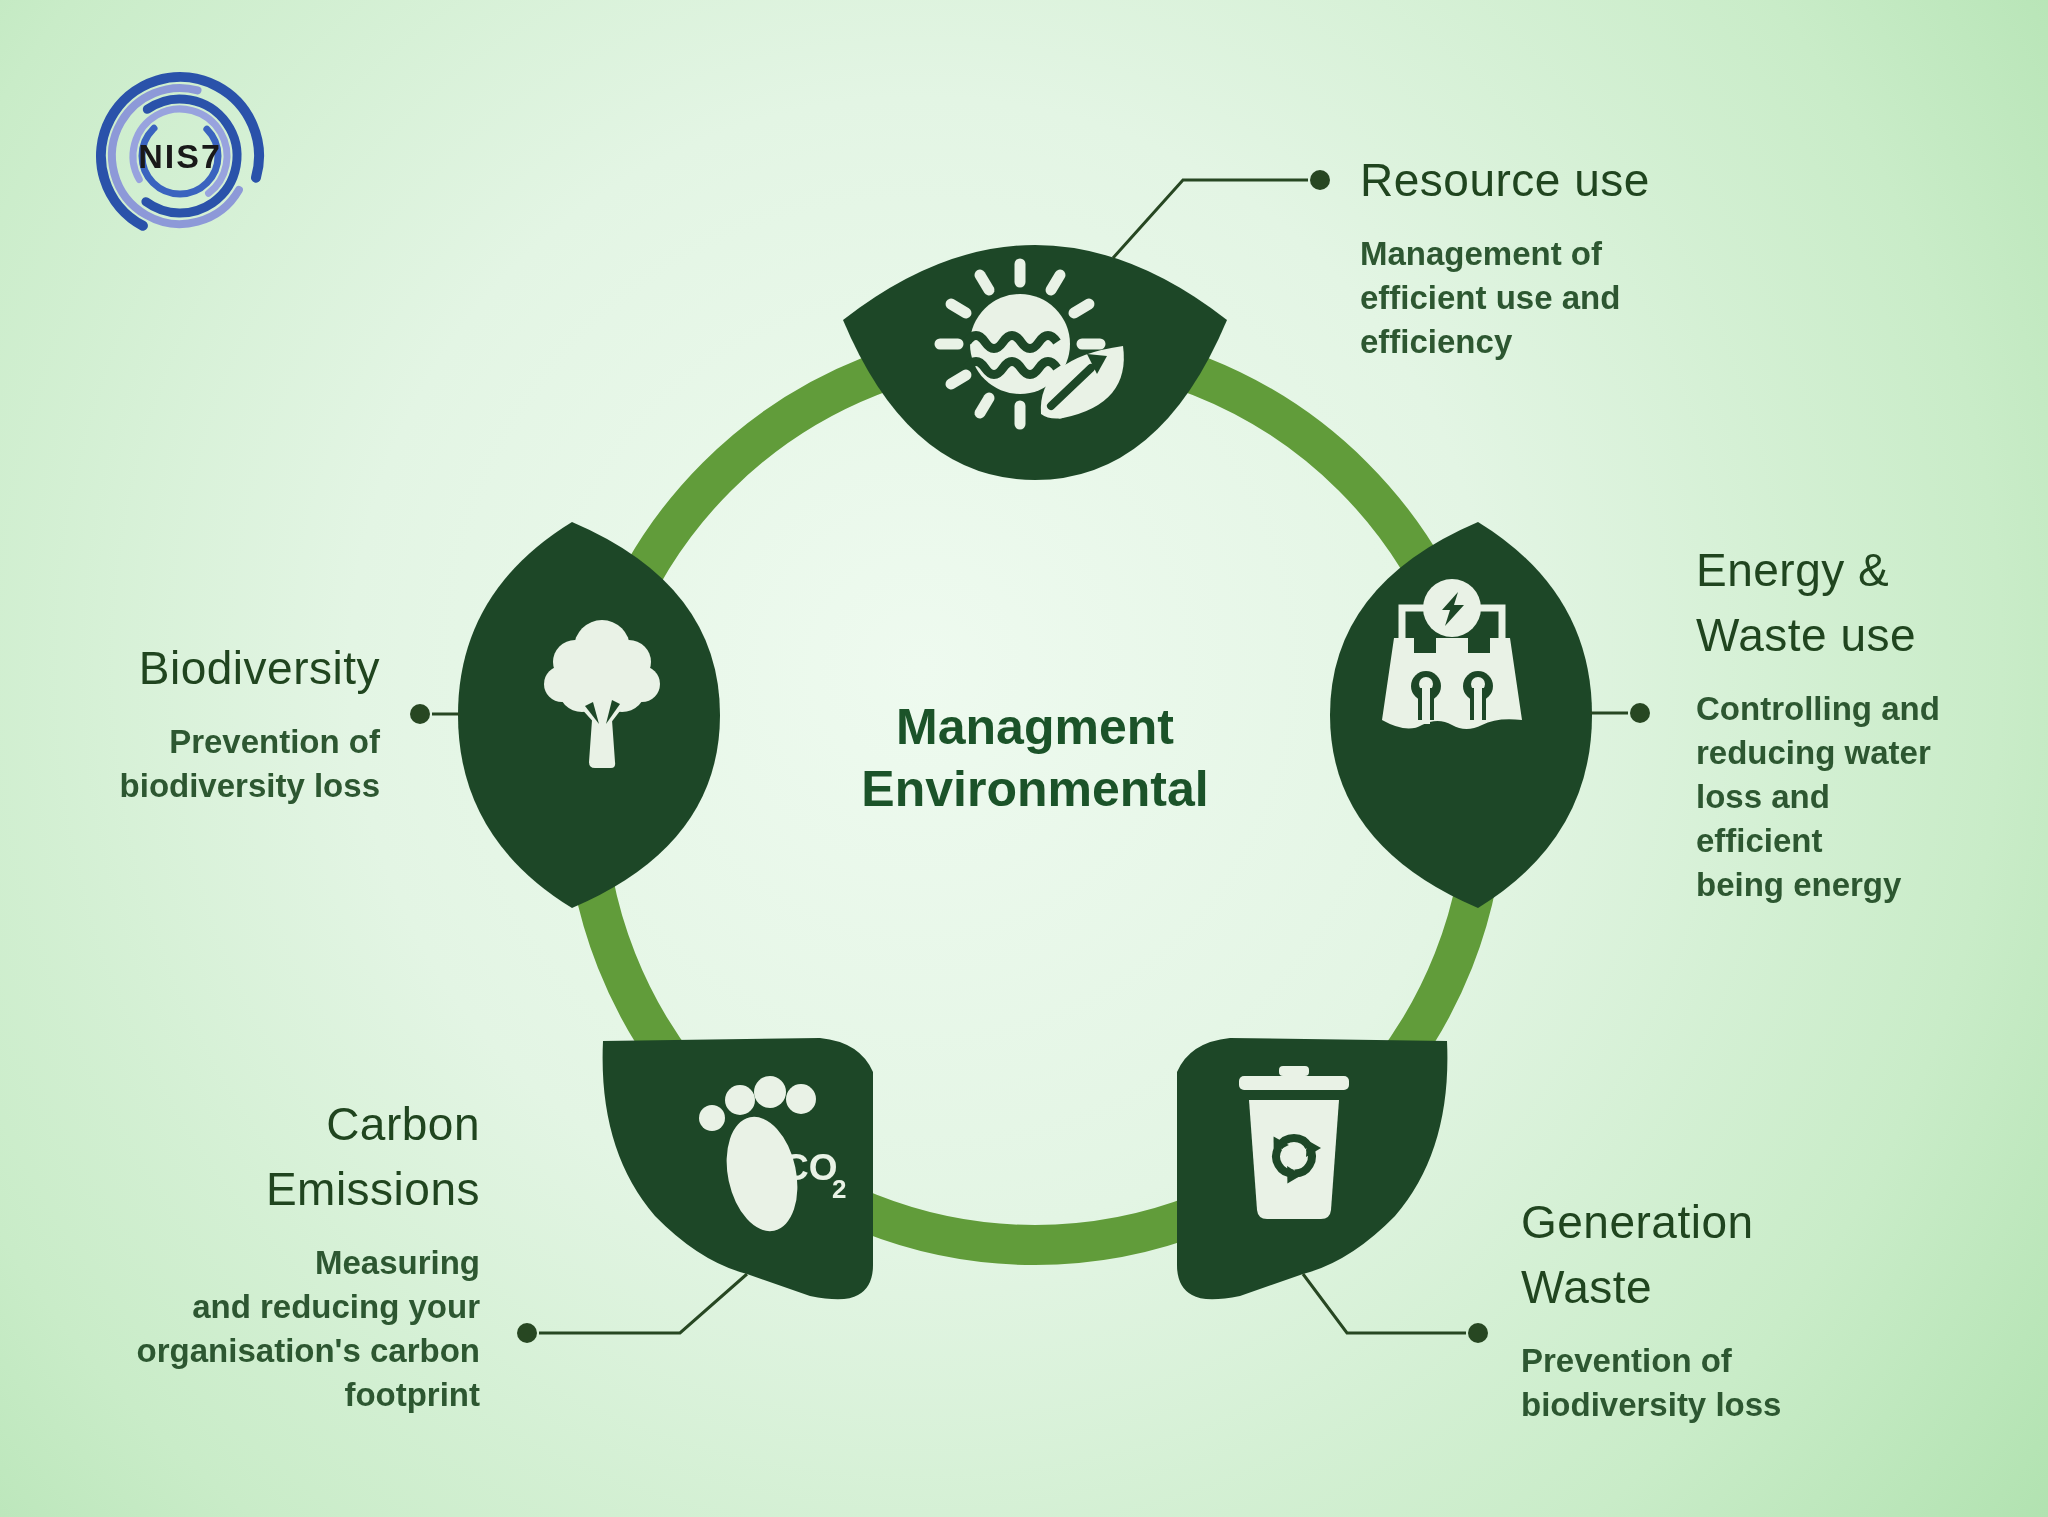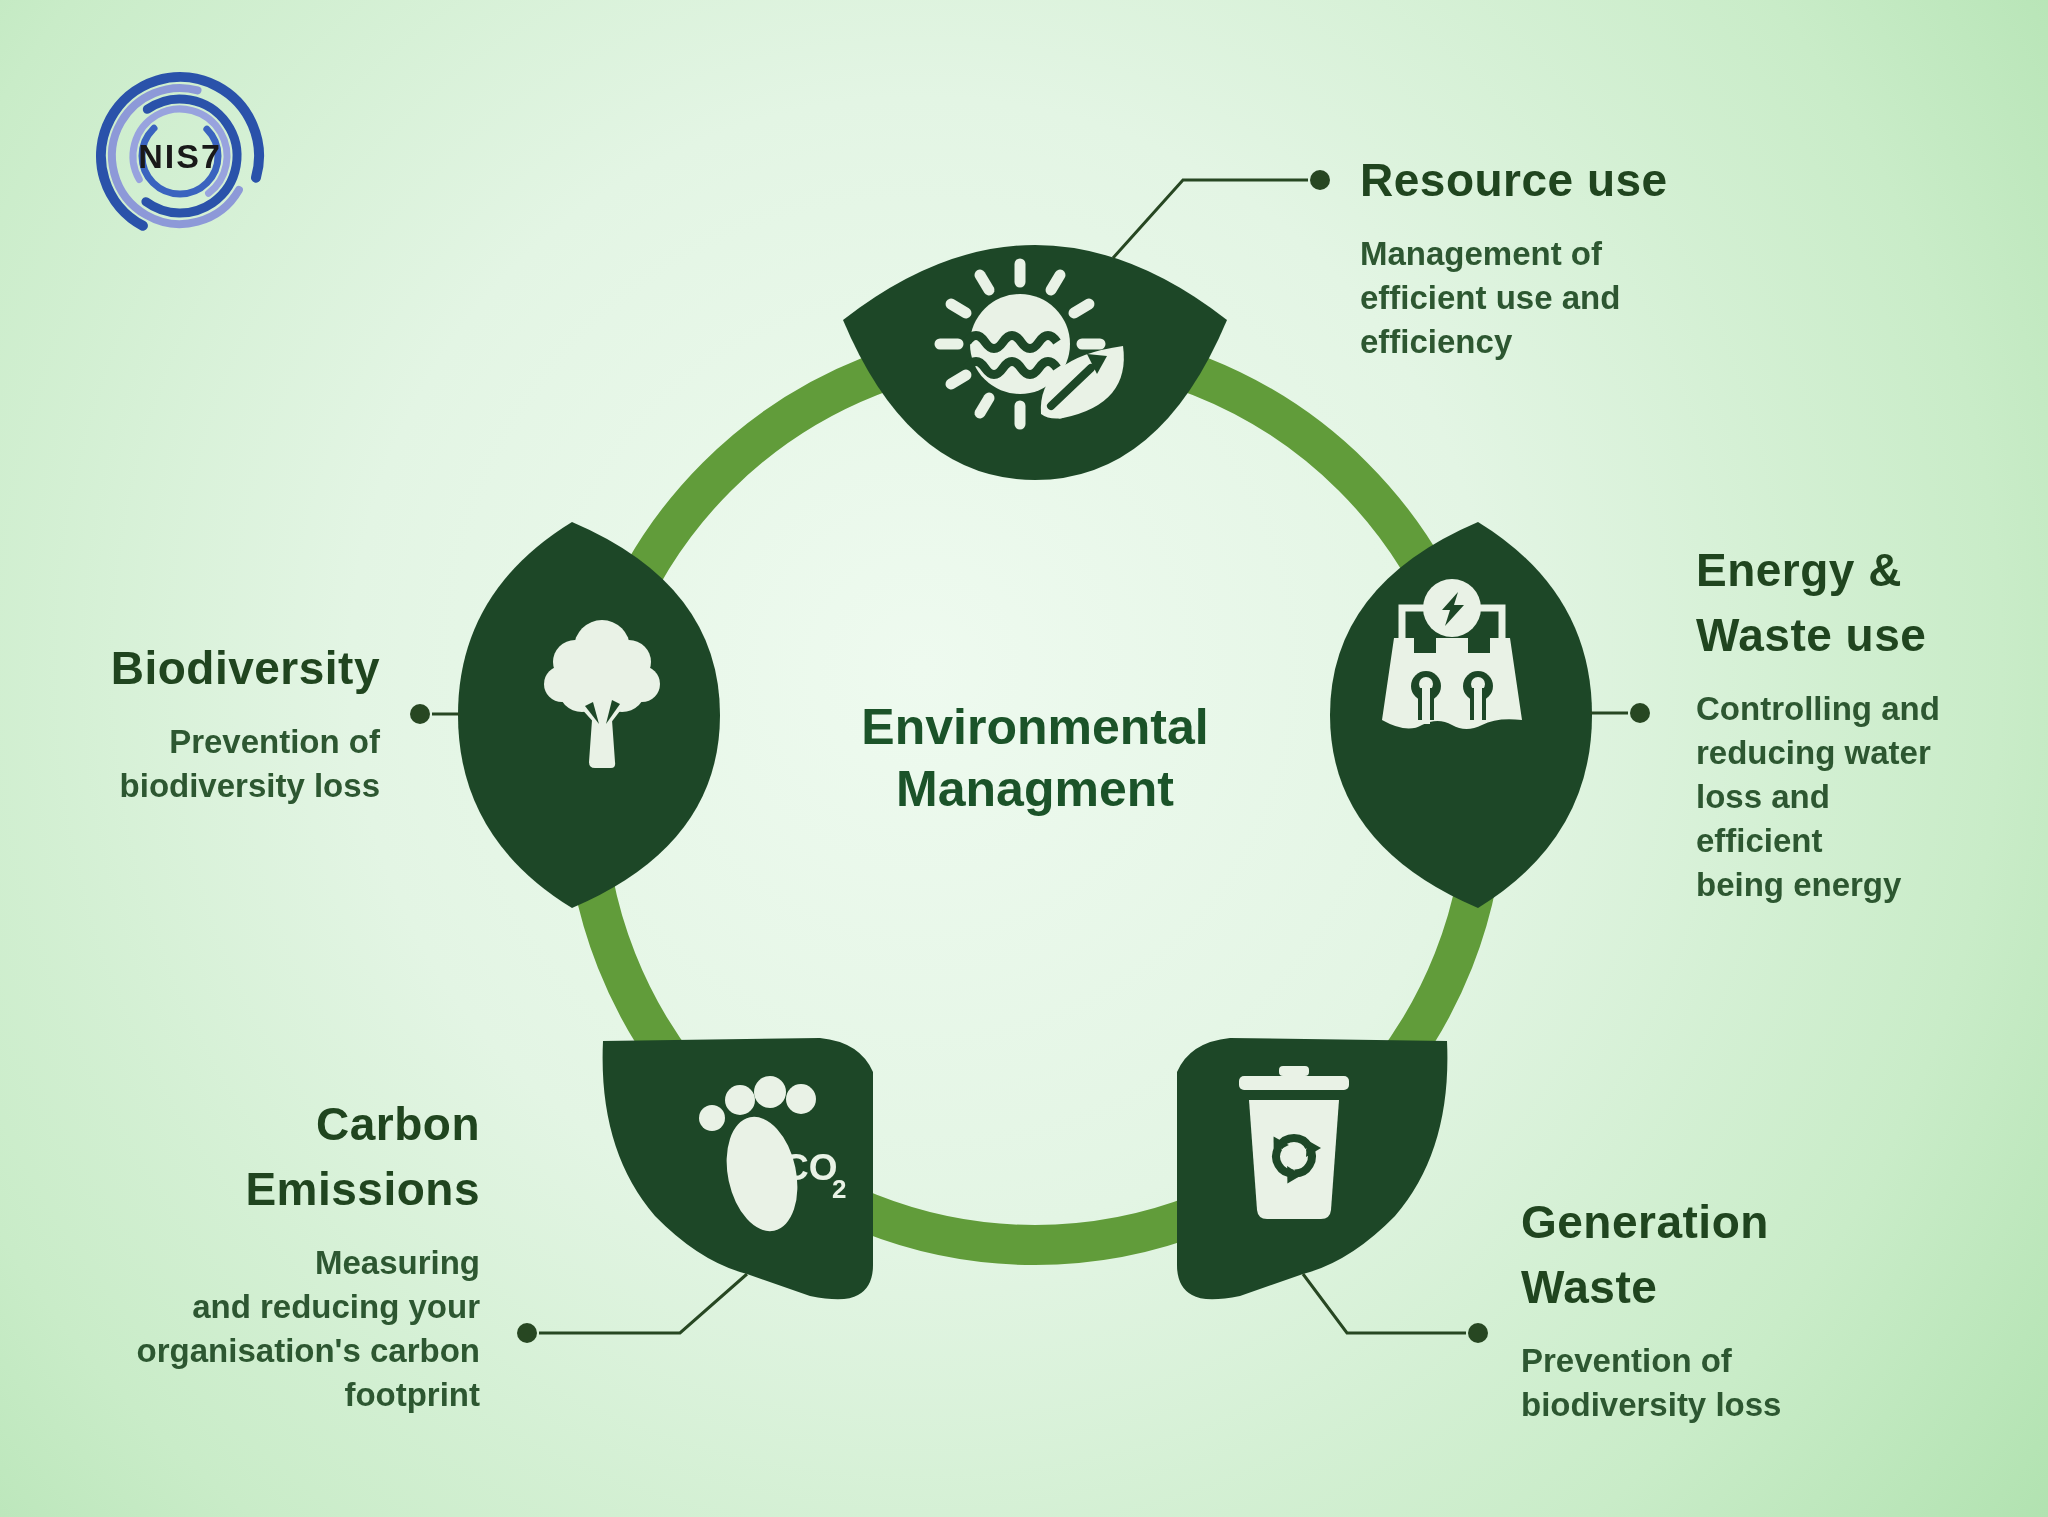--- a/index.html
+++ b/index.html
@@ -5,21 +5,21 @@
   html,body{margin:0;padding:0;}
   body{font-family:"Liberation Sans", sans-serif;}
   .stage{
     position:relative;
     width:2048px;height:1517px;
     overflow:hidden;
     background:radial-gradient(circle 1500px at 45% 44%, #eefaef 0%, #e3f5e4 38%, #c9ecc8 72%, #abe0aa 100%);
   }
   .diagram{position:absolute;left:0;top:0;width:2048px;height:1517px;}
   .label-block{position:absolute;}
-  .sec-title{font-size:46px;font-weight:700;line-height:65px;color:#20451f;letter-spacing:0.5px;}
+  .sec-title{font-size:46px;font-weight:400;line-height:65px;color:#20451f;letter-spacing:0.5px;}
   .sec-desc{font-size:33px;font-weight:700;line-height:44px;color:#2d5731;margin-top:19px;}
   .align-right{text-align:right;}
   .center-title{
     position:absolute;left:725px;top:696px;width:620px;
     text-align:center;font-size:50px;font-weight:700;line-height:62px;color:#1b5329;
   }
   .logo{position:absolute;left:76px;top:60px;width:208px;height:192px;text-decoration:underline;}
 </style>
 </head>
 <body>
@@ -151,22 +151,22 @@
       <circle cx="104" cy="96" r="79" fill="none" stroke="#2a52aa" stroke-width="10" stroke-linecap="round" stroke-dasharray="355 142" transform="rotate(118 104 96)"></circle>
       <circle cx="104" cy="96" r="68" fill="none" stroke="#8d99d8" stroke-width="8" stroke-linecap="round" stroke-dasharray="302 125" transform="rotate(30 104 96)"></circle>
       <circle cx="104" cy="96" r="57" fill="none" stroke="#2a52aa" stroke-width="9" stroke-linecap="round" stroke-dasharray="250 108" transform="rotate(-125 104 96)"></circle>
       <circle cx="104" cy="96" r="47" fill="none" stroke="#98a3de" stroke-width="7" stroke-linecap="round" stroke-dasharray="215 80" transform="rotate(150 104 96)"></circle>
       <circle cx="104" cy="96" r="38" fill="none" stroke="#3a63bf" stroke-width="7" stroke-linecap="round" stroke-dasharray="180 59" transform="rotate(-45 104 96)"></circle>
       <text x="104" y="108" text-anchor="middle" font-size="34" font-weight="bold" letter-spacing="2" fill="#191919">NIS7</text>
     </svg>
   </div>
 
   <div class="center-title">
+    <div>Managment</div>
     <div>Environmental</div>
-    <div>Managment</div>
   </div>
 
   <div class="label-block" style="left:1360px;top:148px;width:360px;">
     <div class="sec-title">
       <div>Resource use</div>
     </div>
     <div class="sec-desc">
       <div>Management of</div>
       <div>efficient use and</div>
       <div>efficiency</div>

